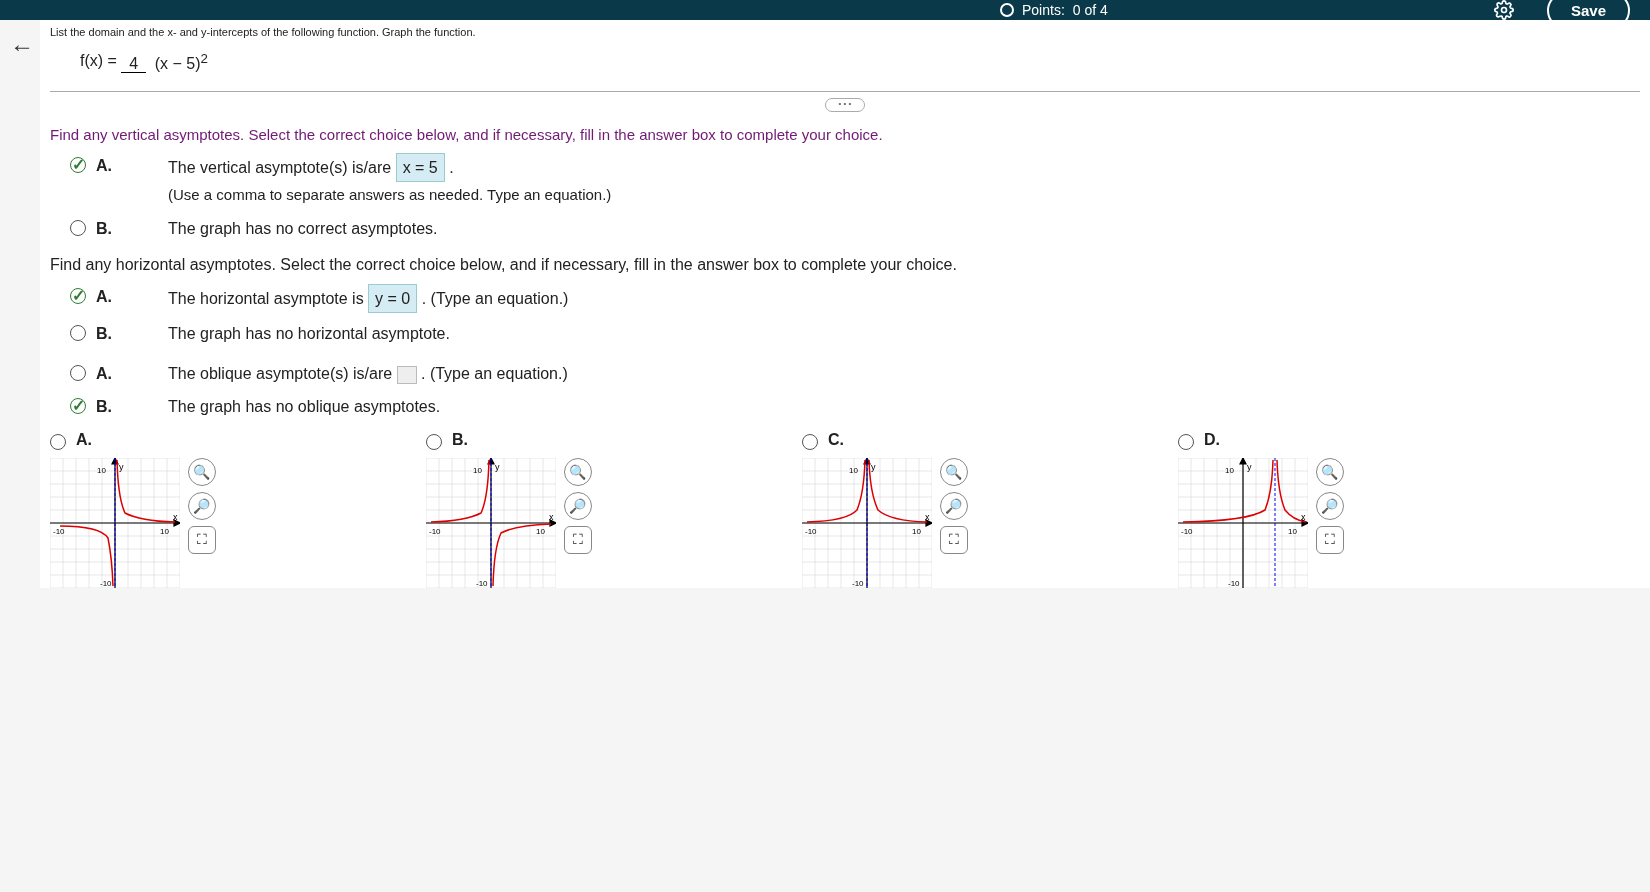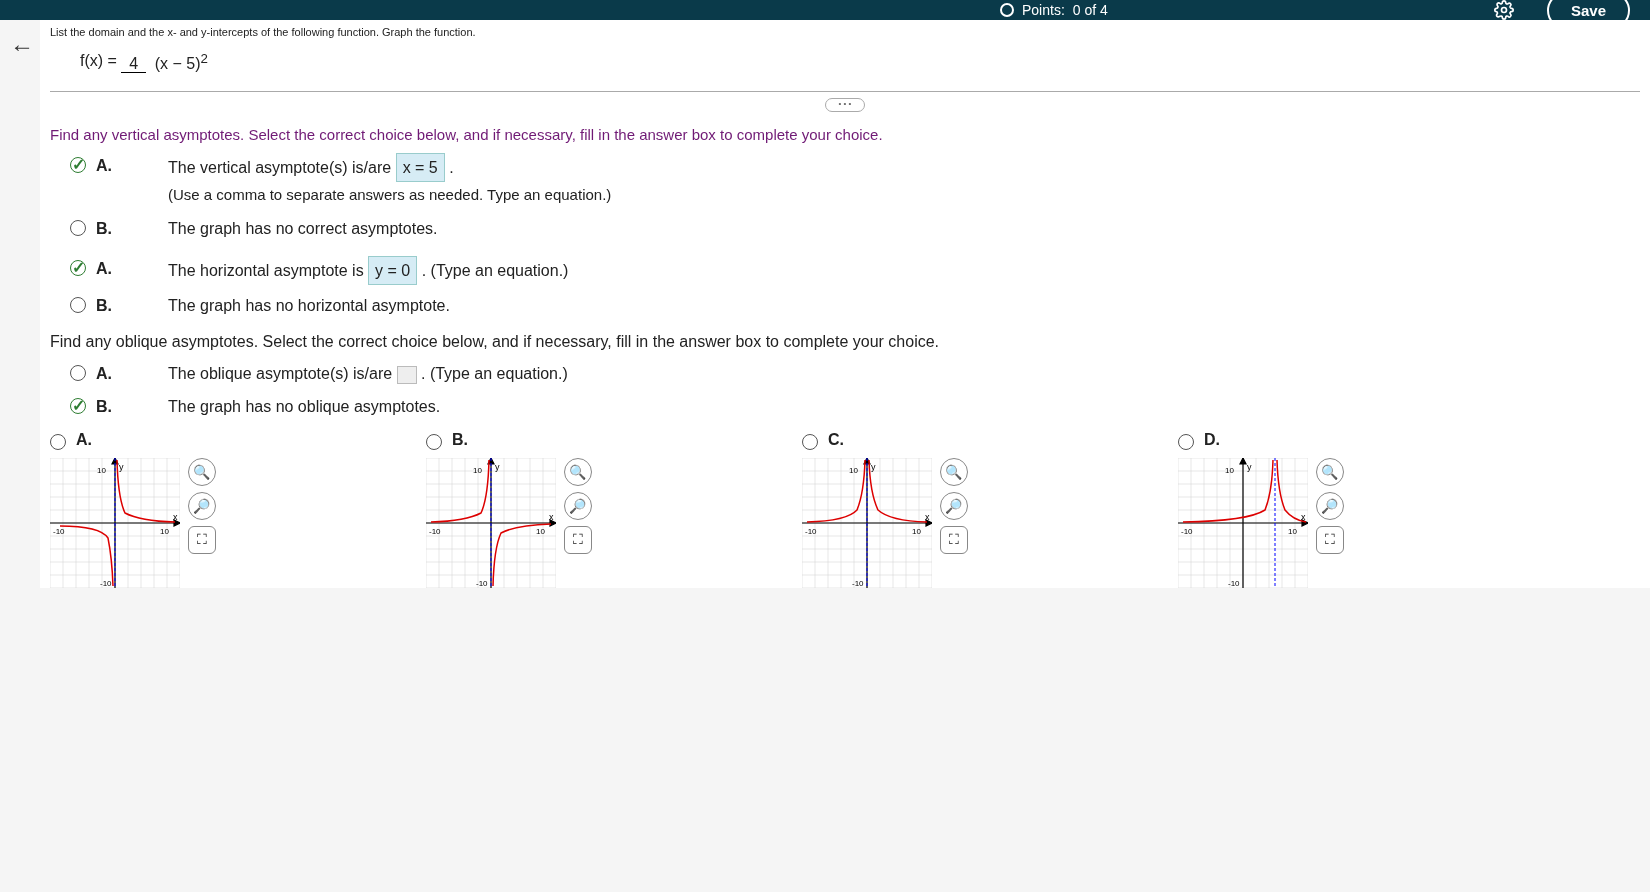--- a/index.html
+++ b/index.html
@@ -87,36 +87,36 @@
         </span>
       </div>
       <div class="choice-row">
         <span class="radio"></span>
         <span class="choice-letter">B.</span>
         <span class="choice-text">The graph has no correct asymptotes.</span>
       </div>
     </div>
 
     <div class="q-block">
+      <div class="q-prompt">Find any horizontal asymptotes. Select the correct choice below, and if necessary, fill in the answer box to complete your choice.</div>
       <div class="choice-row">
         <span class="radio checked"></span>
         <span class="choice-letter">A.</span>
         <span class="choice-text">
           <span>The horizontal asymptote is </span><span class="answer-box">y = 0</span><span> . (Type an equation.)</span>
         </span>
       </div>
       <div class="choice-row">
         <span class="radio"></span>
         <span class="choice-letter">B.</span>
         <span class="choice-text">The graph has no horizontal asymptote.</span>
       </div>
     </div>
 
     <div class="q-block">
-      <div class="q-prompt">Find any oblique asymptotes. Select the correct choice below, and if necessary, fill in the answer box to complete your choice.</div>
       <div class="choice-row">
         <span class="radio"></span>
         <span class="choice-letter">A.</span>
         <span class="choice-text">
           <span>The oblique asymptote(s) is/are </span><span class="empty-box"></span><span> . (Type an equation.)</span>
         </span>
       </div>
       <div class="choice-row">
         <span class="radio checked"></span>
         <span class="choice-letter">B.</span>

